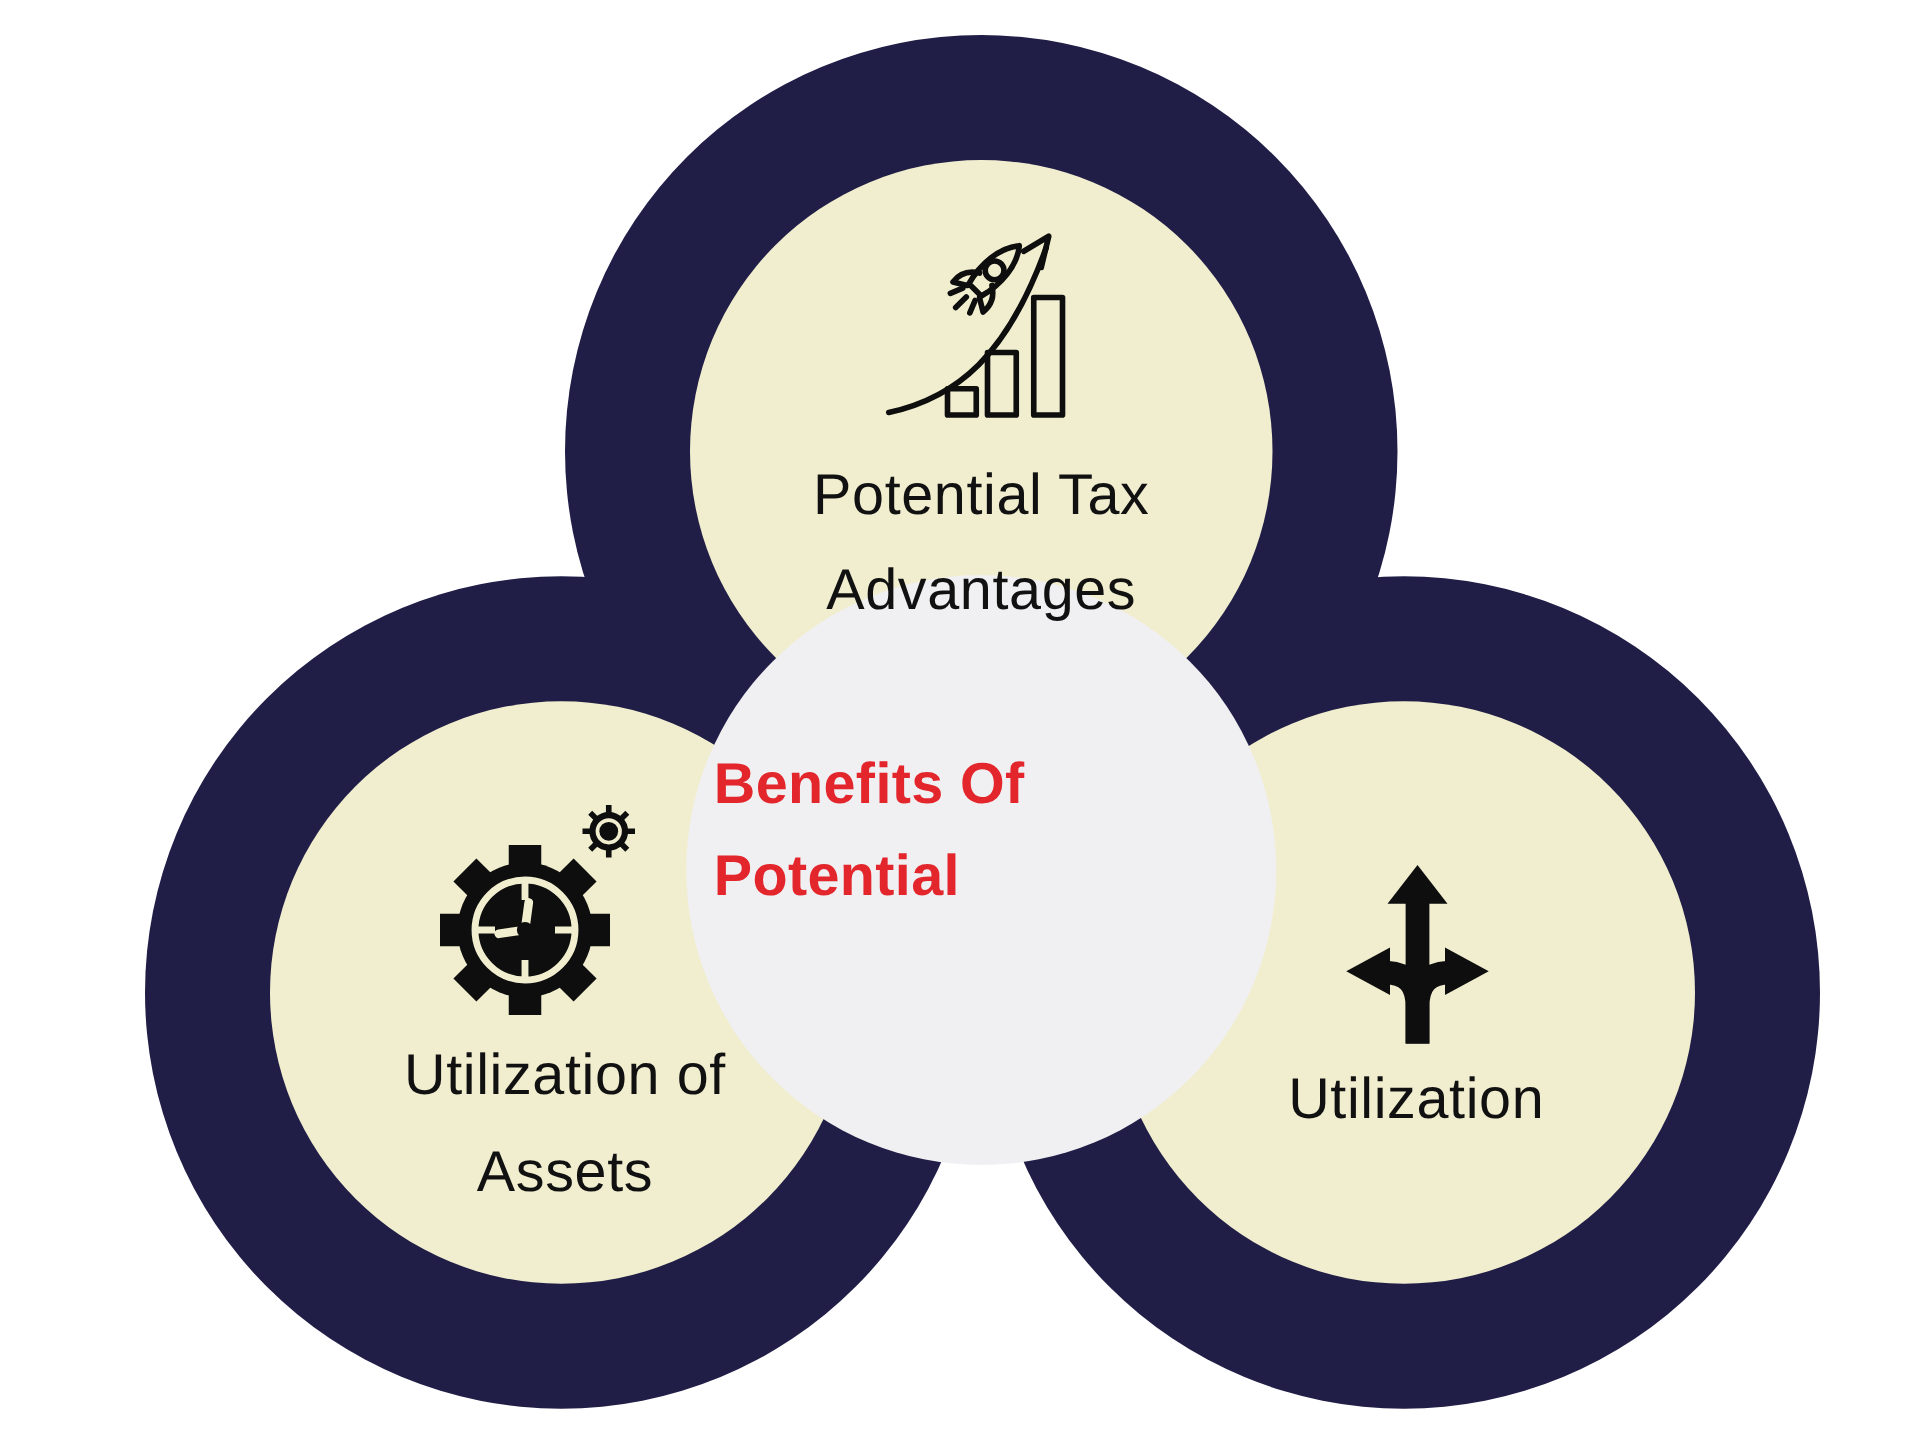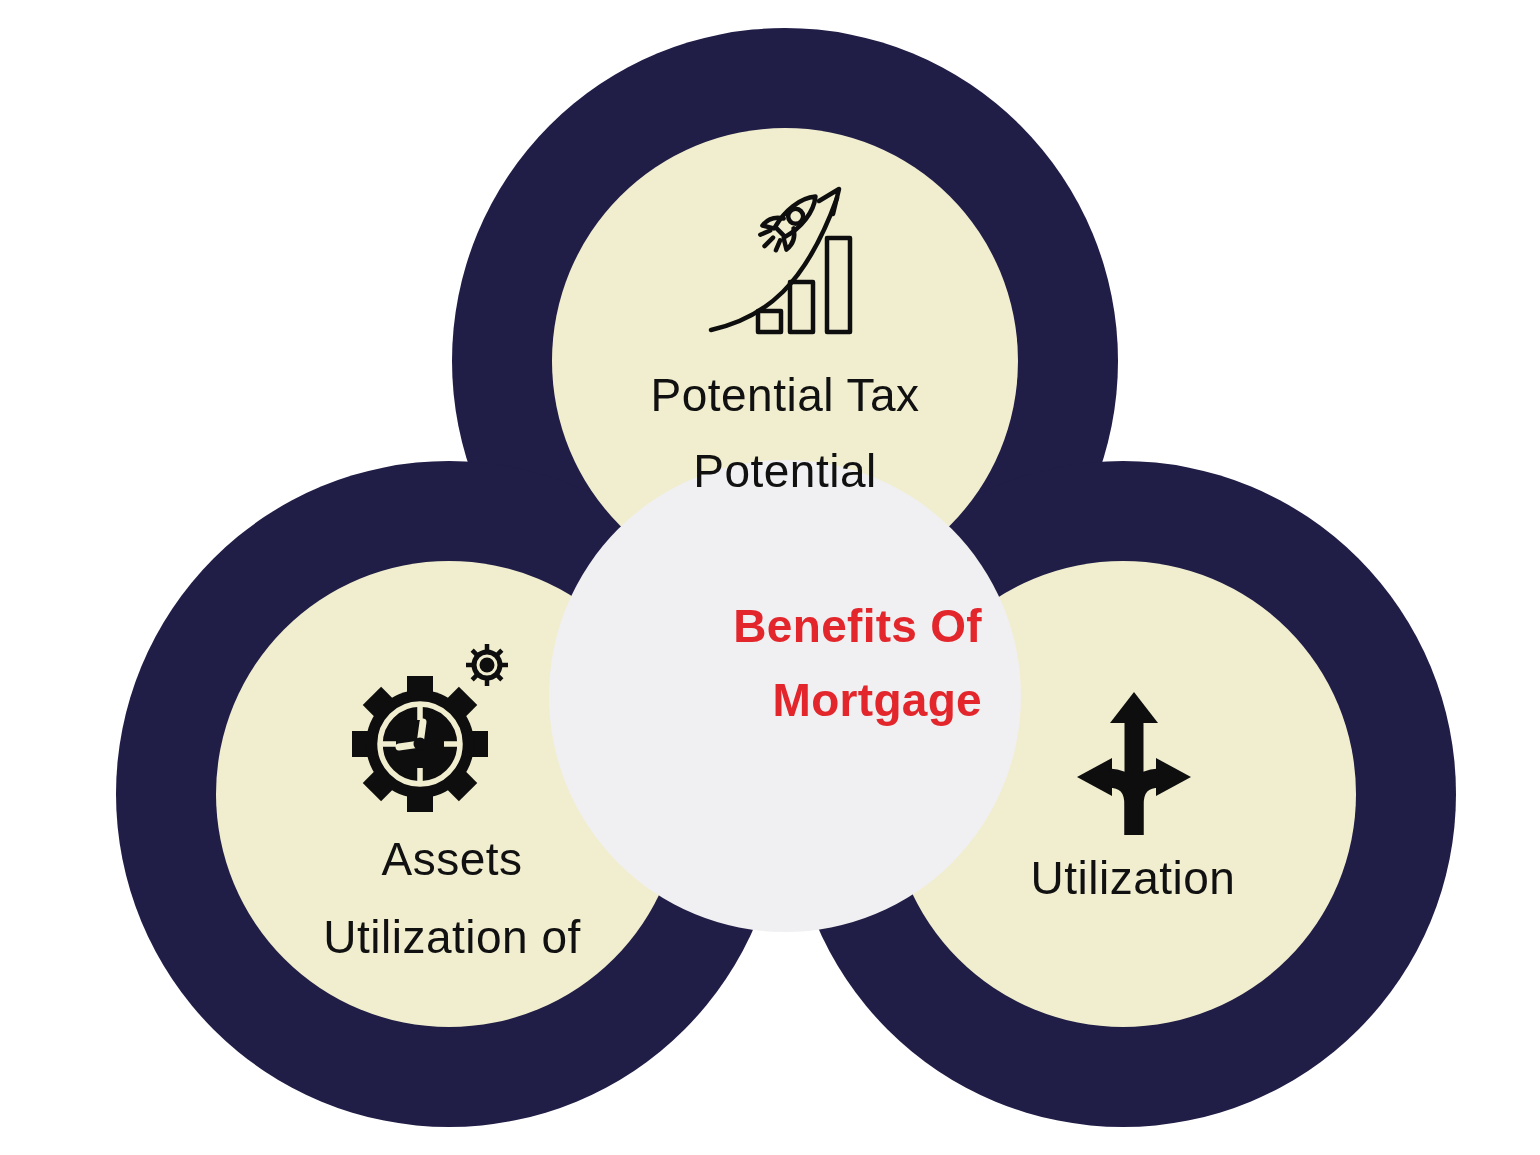--- a/index.html
+++ b/index.html
@@ -38,22 +38,22 @@
   .label{
     position:absolute;z-index:4;width:500px;text-align:center;
     color:#111111;font-size:46px;line-height:76px;font-weight:400;
     letter-spacing:0.5px;
   }
   .label.top{left:535px;top:357px;}
   .label.left{left:202px;top:820px;line-height:78px;}
   .label.right{left:883px;top:839px;line-height:78px;}
 
   .center-title{
-    position:absolute;z-index:4;left:522px;top:589px;width:460px;
-    text-align:right;color:#e2262c;font-size:46px;line-height:74px;
+    position:absolute;z-index:4;left:571px;top:589px;width:460px;
+    text-align:left;color:#e2262c;font-size:46px;line-height:74px;
     font-weight:700;letter-spacing:0.3px;
   }
 
   .icon{position:absolute;z-index:4;}
   .icon.rocket{left:706px;top:172px;}
   .icon.gear{left:348px;top:640px;}
   .icon.arrows{left:1074px;top:690px;}
 </style>
 </head>
 <body>
@@ -129,30 +129,30 @@
       <g fill="none" stroke="#0e0e0e" stroke-width="19">
         <path d="M60,31 L60,98"></path>
         <path d="M60,145 L60,116 C60,96 51,89 35,88"></path>
         <path d="M60,145 L60,116 C60,96 69,89 85,88"></path>
       </g>
     </svg>
   </div>
 
   <div class="label top">
     <div>Potential Tax</div>
-    <div>Potential</div>
+    <div>Advantages</div>
   </div>
 
   <div class="label left">
+    <div>Utilization of</div>
     <div>Assets</div>
-    <div>Utilization of</div>
   </div>
 
   <div class="label right">
     <div>Utilization</div>
   </div>
 
   <div class="center-title">
     <div>Benefits Of</div>
-    <div>Mortgage</div>
+    <div>Potential</div>
   </div>
 
 </div>
 
 </body></html>

